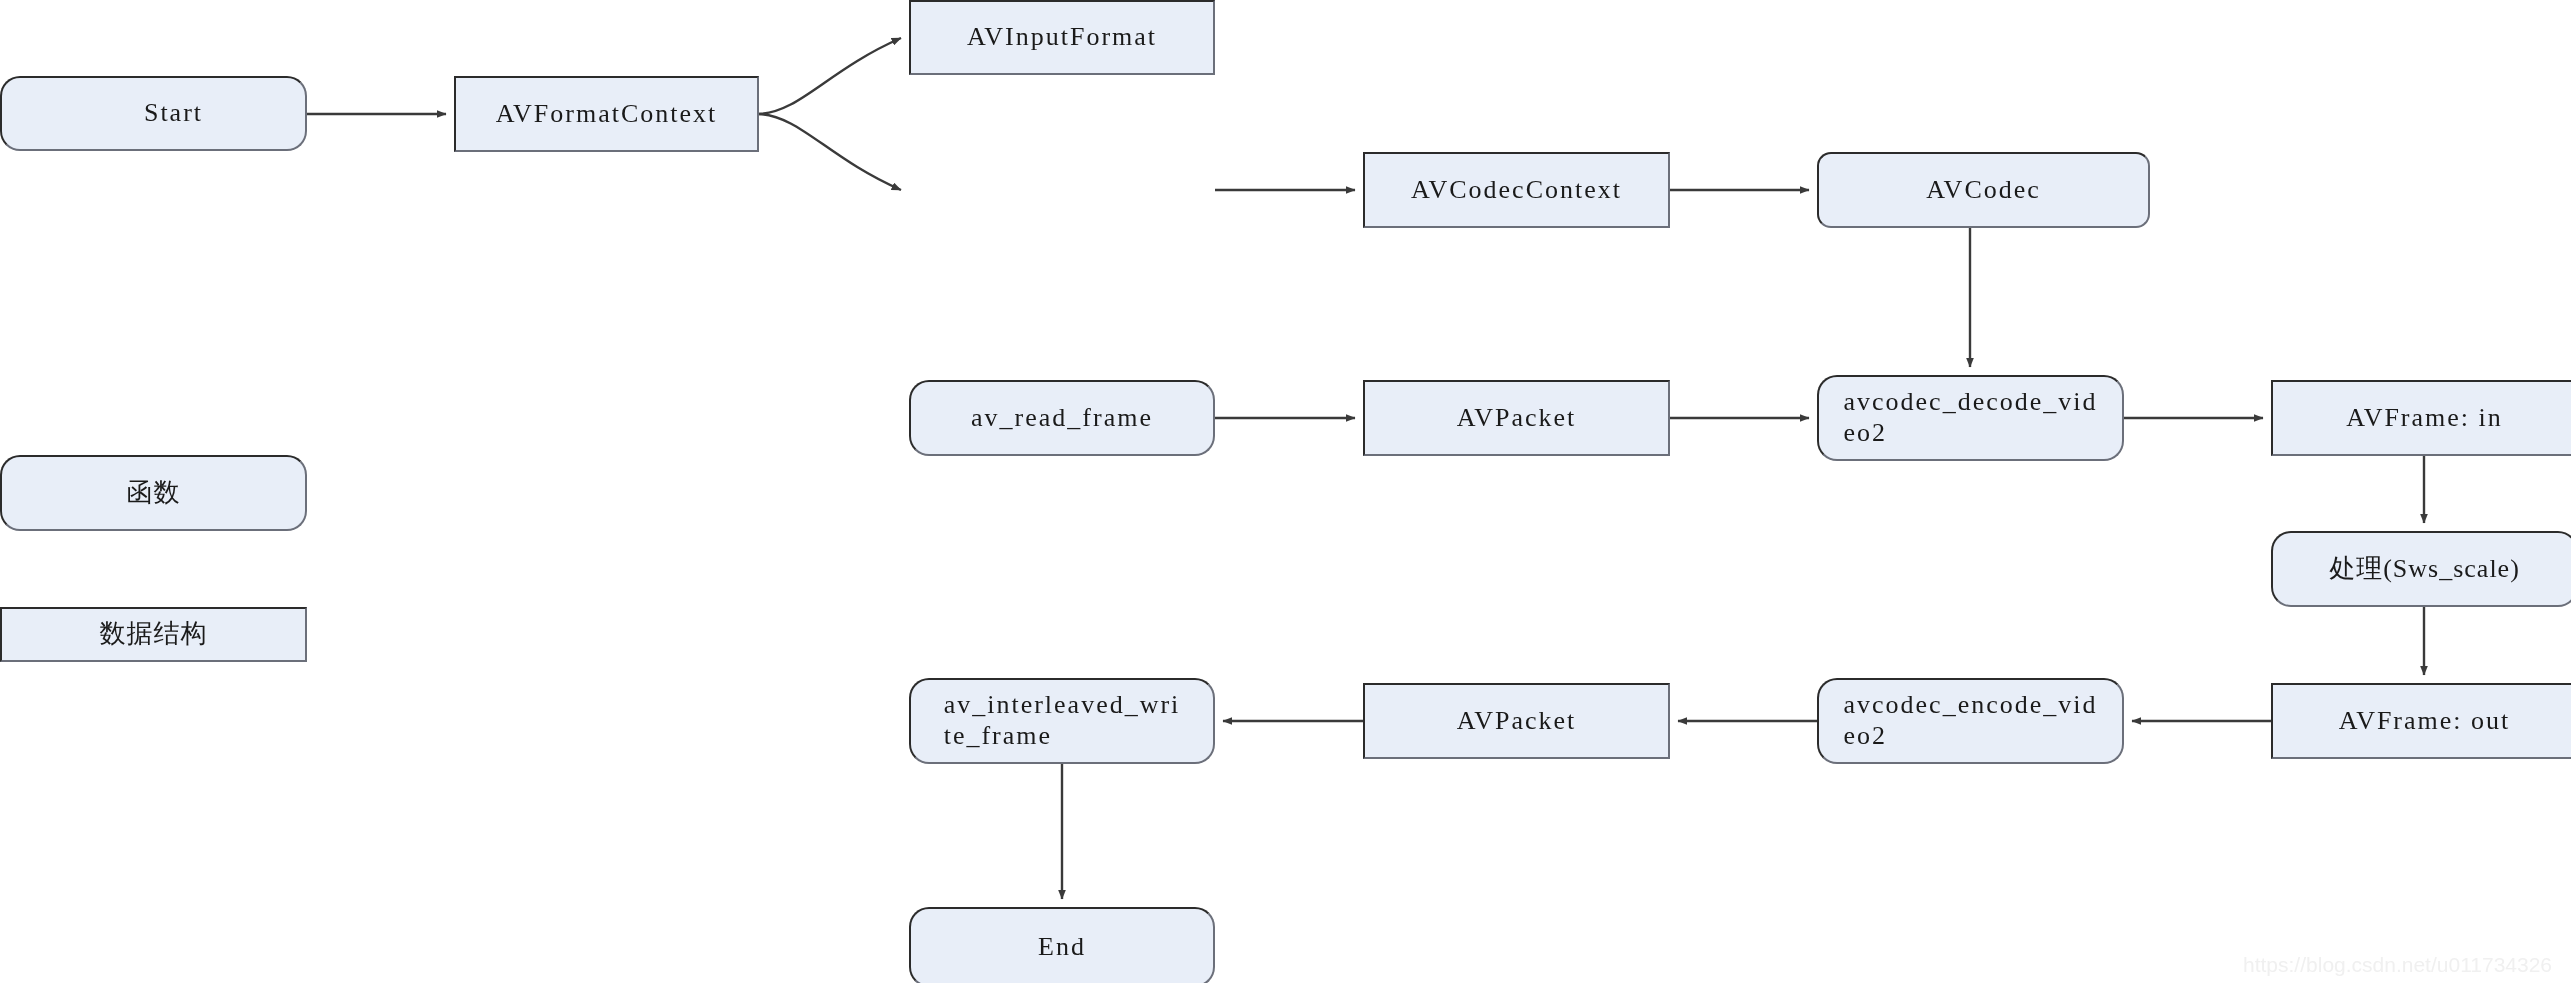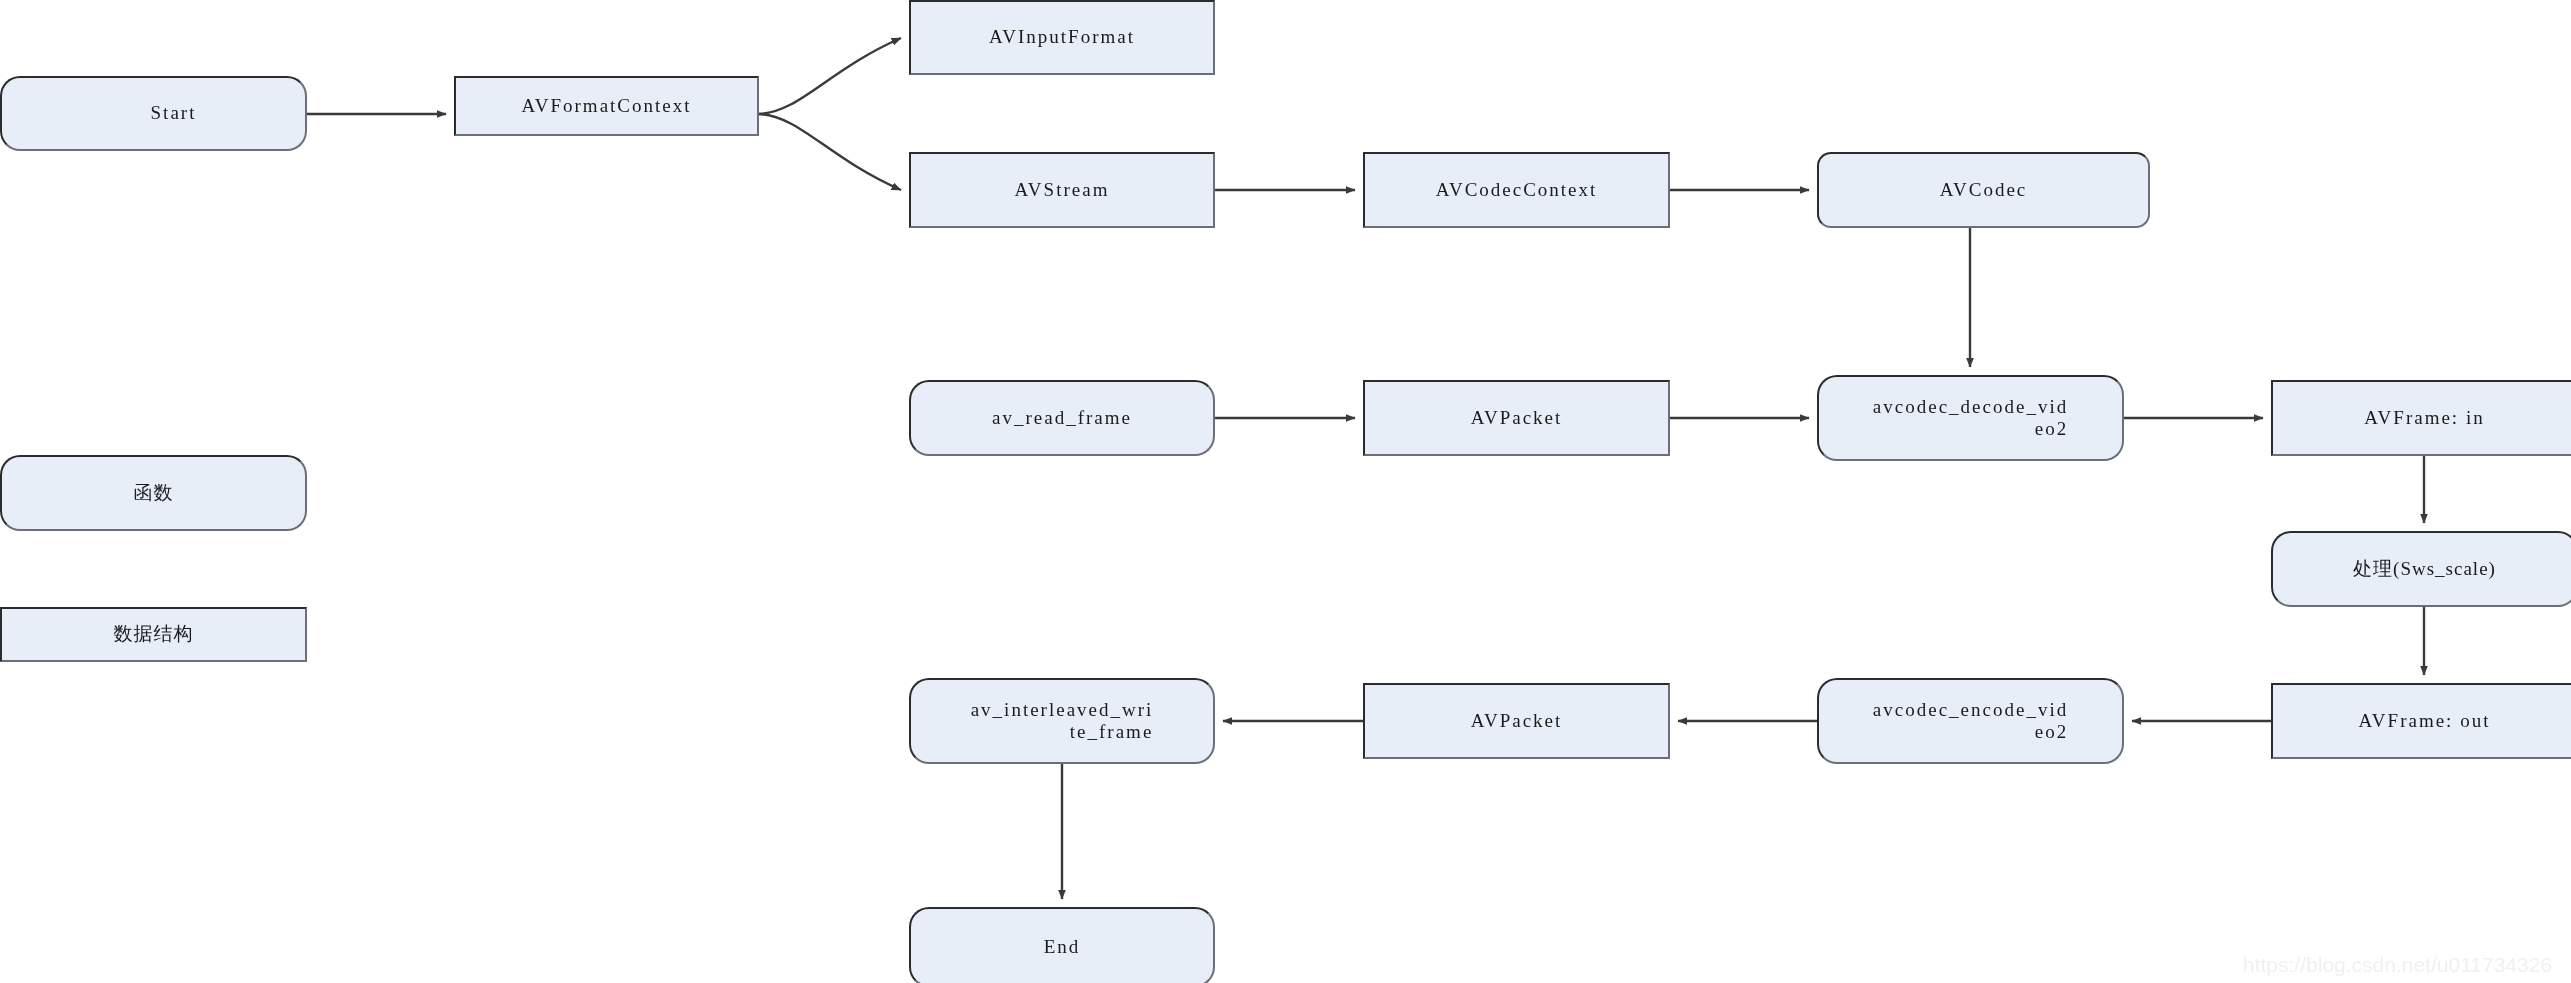--- a/index.html
+++ b/index.html
@@ -28,23 +28,23 @@
   .node {
     position: absolute;
     box-sizing: border-box;
     background: #e8eef8;
     border: 2px solid #2b2b2b;
     border-right-color: #6b6f7a;
     border-bottom-color: #6b6f7a;
     display: flex;
     align-items: center;
     justify-content: center;
-    text-align: right;
+    text-align: left;
     font-family: "Liberation Serif", "DejaVu Serif", serif;
-    font-size: 19px;
+    font-size: 26px;
     letter-spacing: 2px;
     color: #1a1a1a;
     line-height: 1.18;
     white-space: pre-line;
     z-index: 2;
   }
   .node.fn {
     border-radius: 20px;
   }
   .node.cjk {
@@ -99,23 +99,22 @@
 
       <line x1="1817" y1="721" x2="1678" y2="721" marker-end="url(#ah)"></line>
 
       <line x1="1363" y1="721" x2="1223" y2="721" marker-end="url(#ah)"></line>
 
       <line x1="1062" y1="764" x2="1062" y2="899" marker-end="url(#ah)"></line>
     </g>
   </svg>
 
   <div class="node fn" style="left:0px;   top:76px;  width:307px; height:75px;padding-left:40px;">Start</div>
-  <div class="node" style="left:454px; top:76px;  width:305px; height:60px;">AVFormatContext</div>
+  <div class="node" style="left:454px; top:76px;  width:305px; height:76px;">AVFormatContext</div>
   <div class="node" style="left:909px; top:0px;   width:306px; height:75px;">AVInputFormat</div>
-  <div class="node" style="left:909px; top:152px; width:306px; height:76px;">AVStream</div>
   <div class="node" style="left:1363px;top:152px; width:307px; height:76px;">AVCodecContext</div>
   <div class="node" style="left:1817px;top:152px; width:333px; height:76px;border-radius:14px;">AVCodec</div>
 
   <div class="node fn" style="left:909px; top:380px; width:306px; height:76px;">av_read_frame</div>
   <div class="node" style="left:1363px;top:380px; width:307px; height:76px;">AVPacket</div>
   <div class="node fn" style="left:1817px;top:375px; width:307px; height:86px;">avcodec_decode_vid
 eo2</div>
   <div class="node" style="left:2271px;top:380px; width:307px; height:76px;">AVFrame: in</div>
 
   <div class="node fn cjk" style="left:2271px;top:531px; width:307px; height:76px;">处理(Sws_scale)</div>

